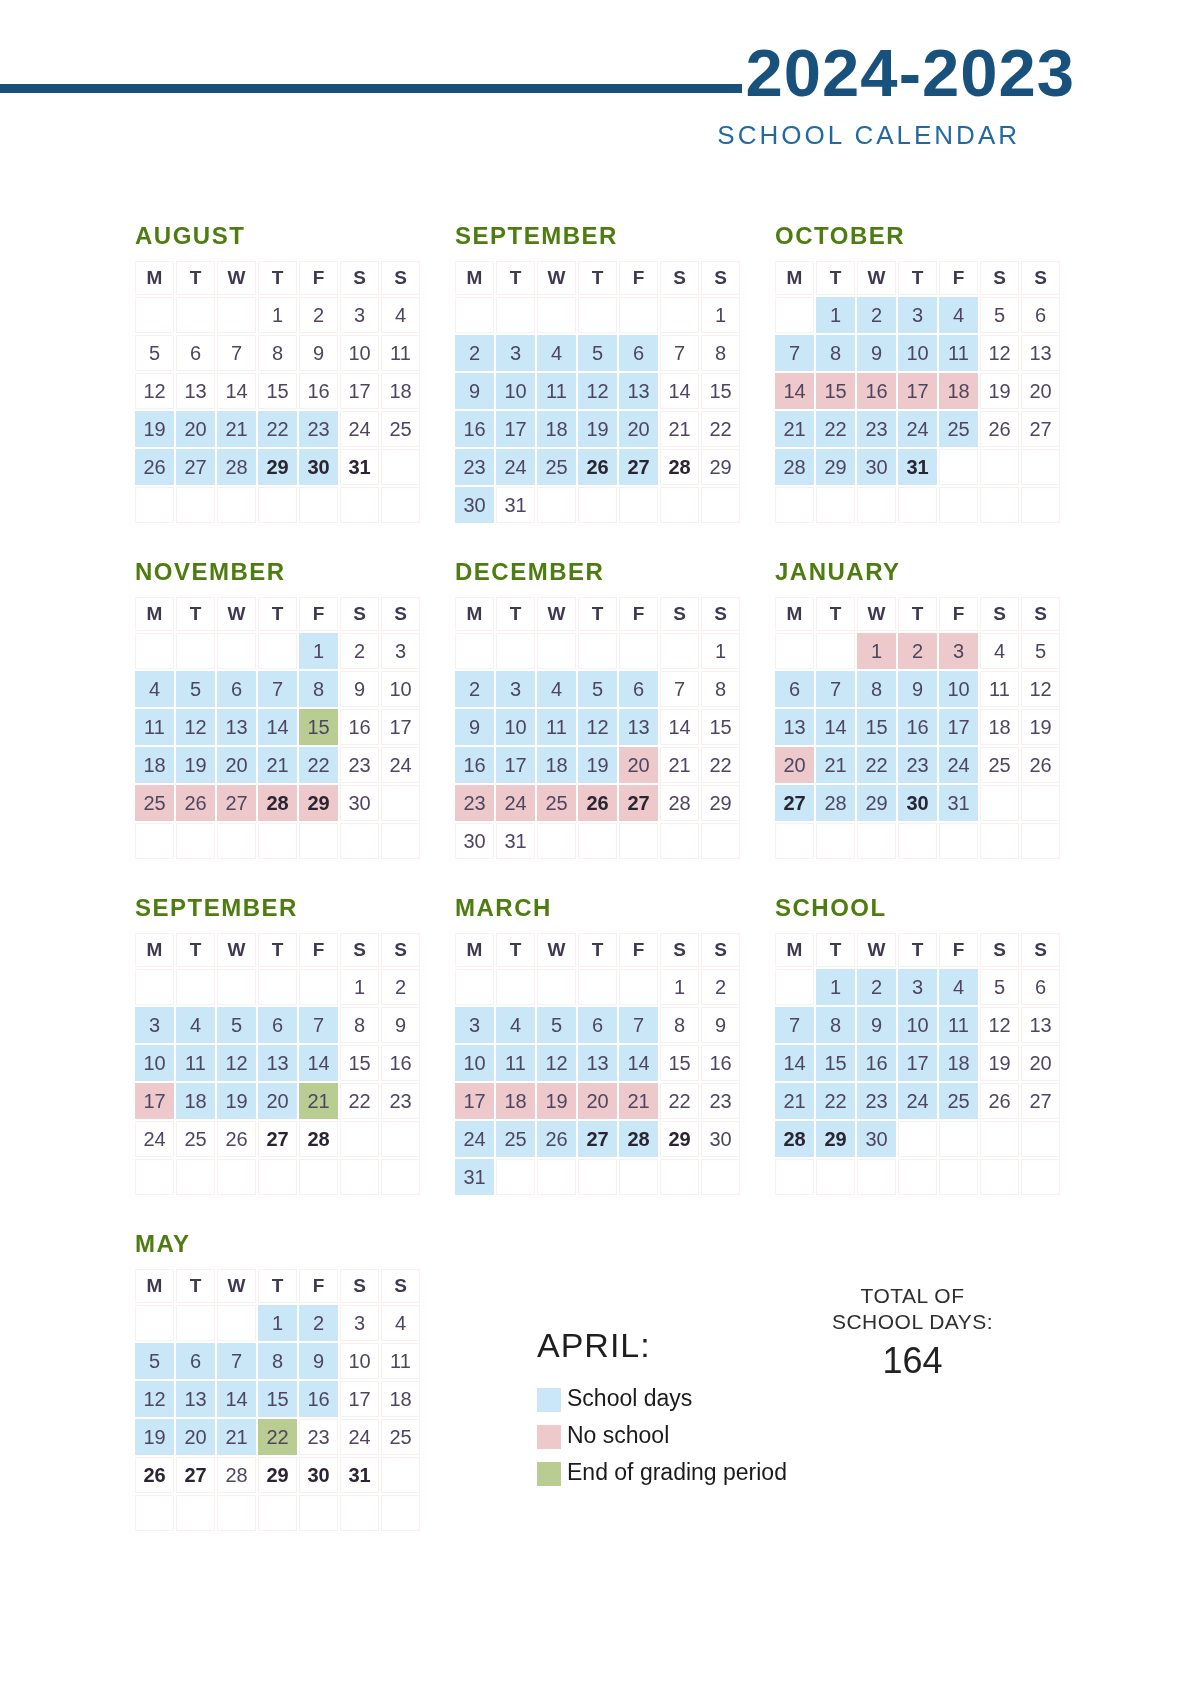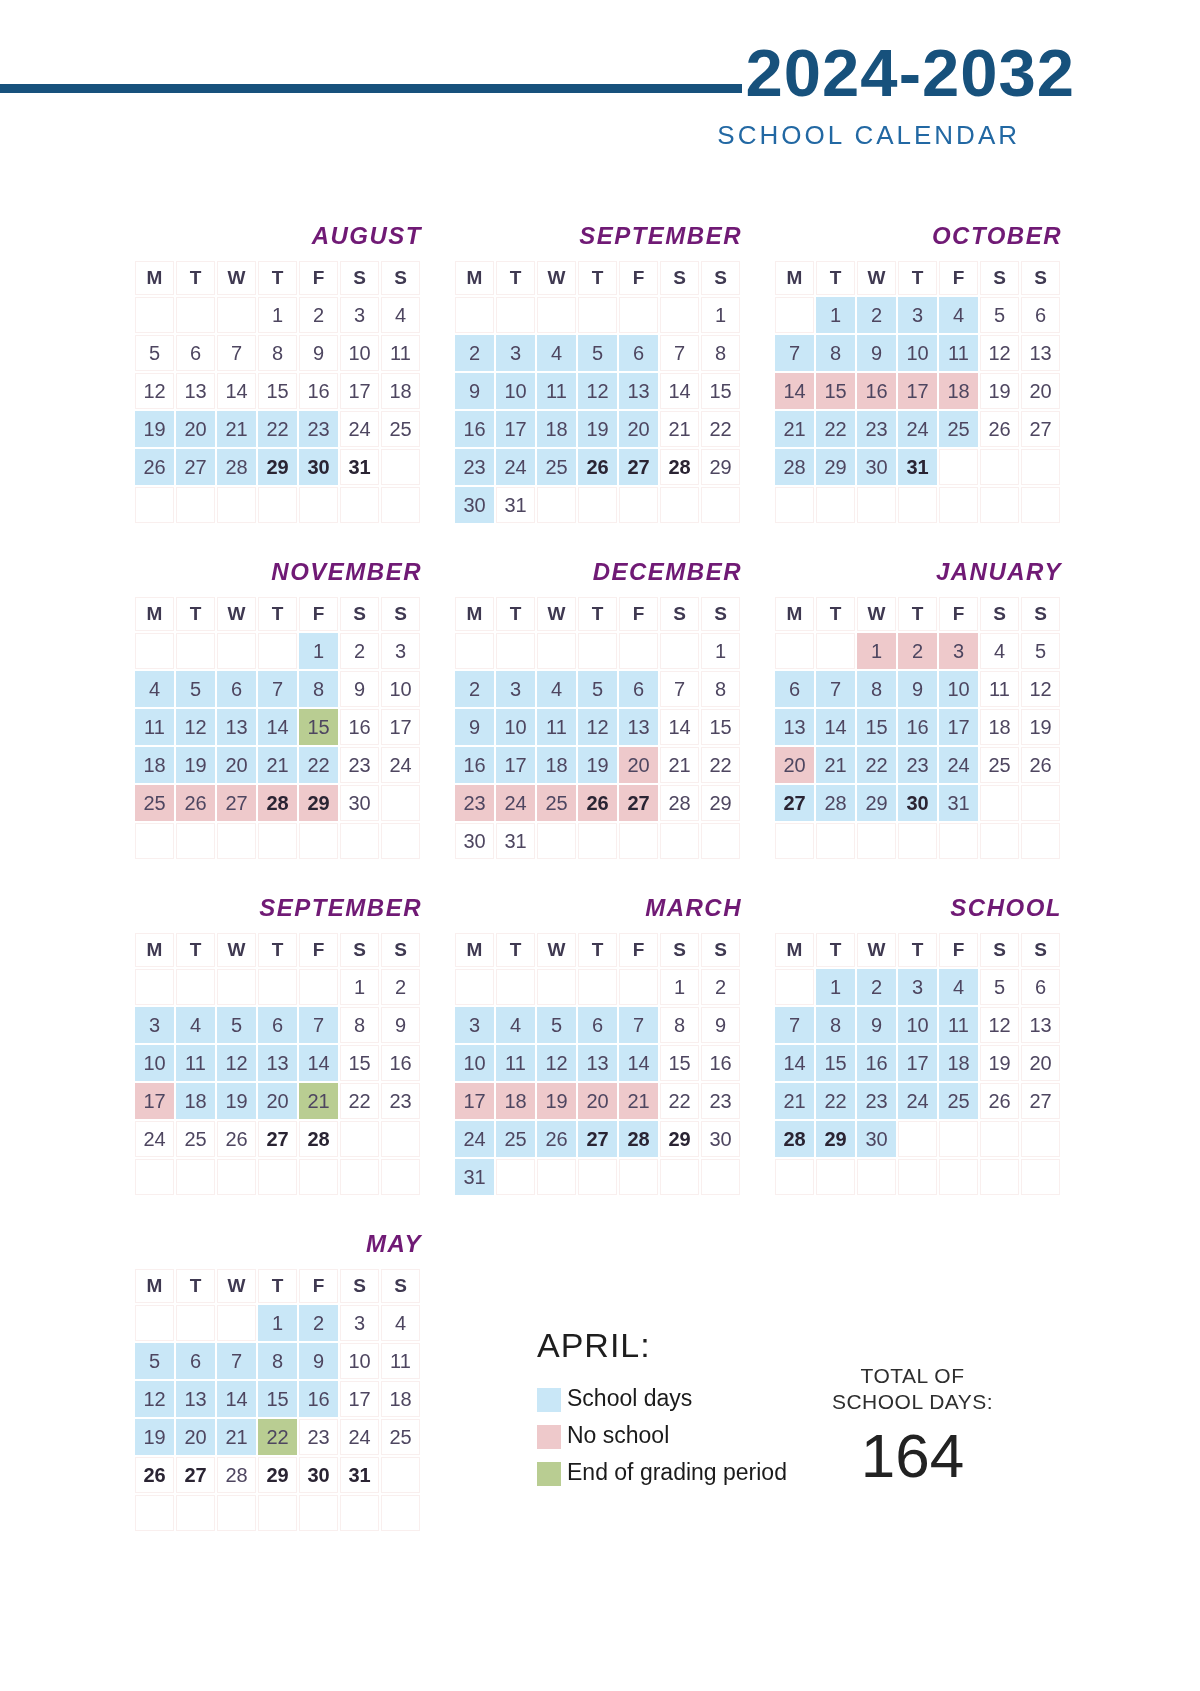--- a/index.html
+++ b/index.html
@@ -20,22 +20,22 @@
     font-size:26px; font-weight:400; letter-spacing:3px; color:var(--accent2,#2268a3);
   }
 
   
   .months {
     position:absolute; left:135px; top:222px;
     display:grid; grid-template-columns:repeat(3,287px); gap:14px 33px;
   }
   .month { width:287px; height:322px; }
   .month-title {
-    text-align:right; font-size:24px; font-weight:700; letter-spacing:1.5px;
-    color:#701a75; margin-bottom:11px;font-style:italic;
+    text-align:left; font-size:24px; font-weight:700; letter-spacing:1.5px;
+    color:#4d7c0f; margin-bottom:11px;
   }
   .grid { display:grid; grid-template-columns:repeat(7,39px); gap:2px; }
   .wd {
     height:34px; display:flex; align-items:center; justify-content:center;
     font-size:19px; font-weight:700; color:#3f3951;
     border:1px solid #f9efee; background:#fff;
   }
   .cell {
     height:36px; display:flex; align-items:center; justify-content:center;
     font-size:20px; font-weight:400; color:#4e4660;
@@ -50,31 +50,31 @@
   .legend { position:absolute; left:537px; top:1326px; }
   .legend-title { font-size:34px; font-weight:400; letter-spacing:1px; color:#1e1e1e; margin-bottom:20px; }
   .legend-item { display:flex; align-items:flex-end; margin-bottom:10px; }
   .swatch { width:24px; height:24px; margin-right:6px; flex:0 0 auto; }
   .swatch.school   { background:var(--school,#c9e7f7); }
   .swatch.noschool { background:var(--noschool,#eec9cb); }
   .swatch.grading  { background:var(--grading,#b9cd92); }
   .legend-label { font-size:23px; color:#1b1b1b; }
 
   
-  .total { position:absolute; left:805px; top:1363px; width:215px; text-align:center; }
+  .total { position:absolute; left:805px; top:1283px; width:215px; text-align:center; }
   .total-label { font-size:21px; letter-spacing:0.5px; color:#2e2e2e; line-height:1.25; }
-  .total-value { font-size:62px; font-weight:400; color:#222; margin-top:4px; }
+  .total-value { font-size:36px; font-weight:400; color:#222; margin-top:4px; }
 </style>
 </head>
 <body>
 
 <div class="page" style="--accent: #17517c; --accent2: #2268a3; --school: #c9e7f7; --noschool: #eec9cb; --grading: #b9cd92;">
 
   <div class="rule"></div>
-  <div class="year">2024-2032</div>
+  <div class="year">2024-2023</div>
   <div class="subtitle">SCHOOL CALENDAR</div>
 
   <div class="months" id="months">
       <div class="month">
         <div class="month-title">AUGUST</div>
         <div class="grid">
           <div class="wd">M</div>
           <div class="wd">T</div>
           <div class="wd">W</div>
           <div class="wd">T</div>

